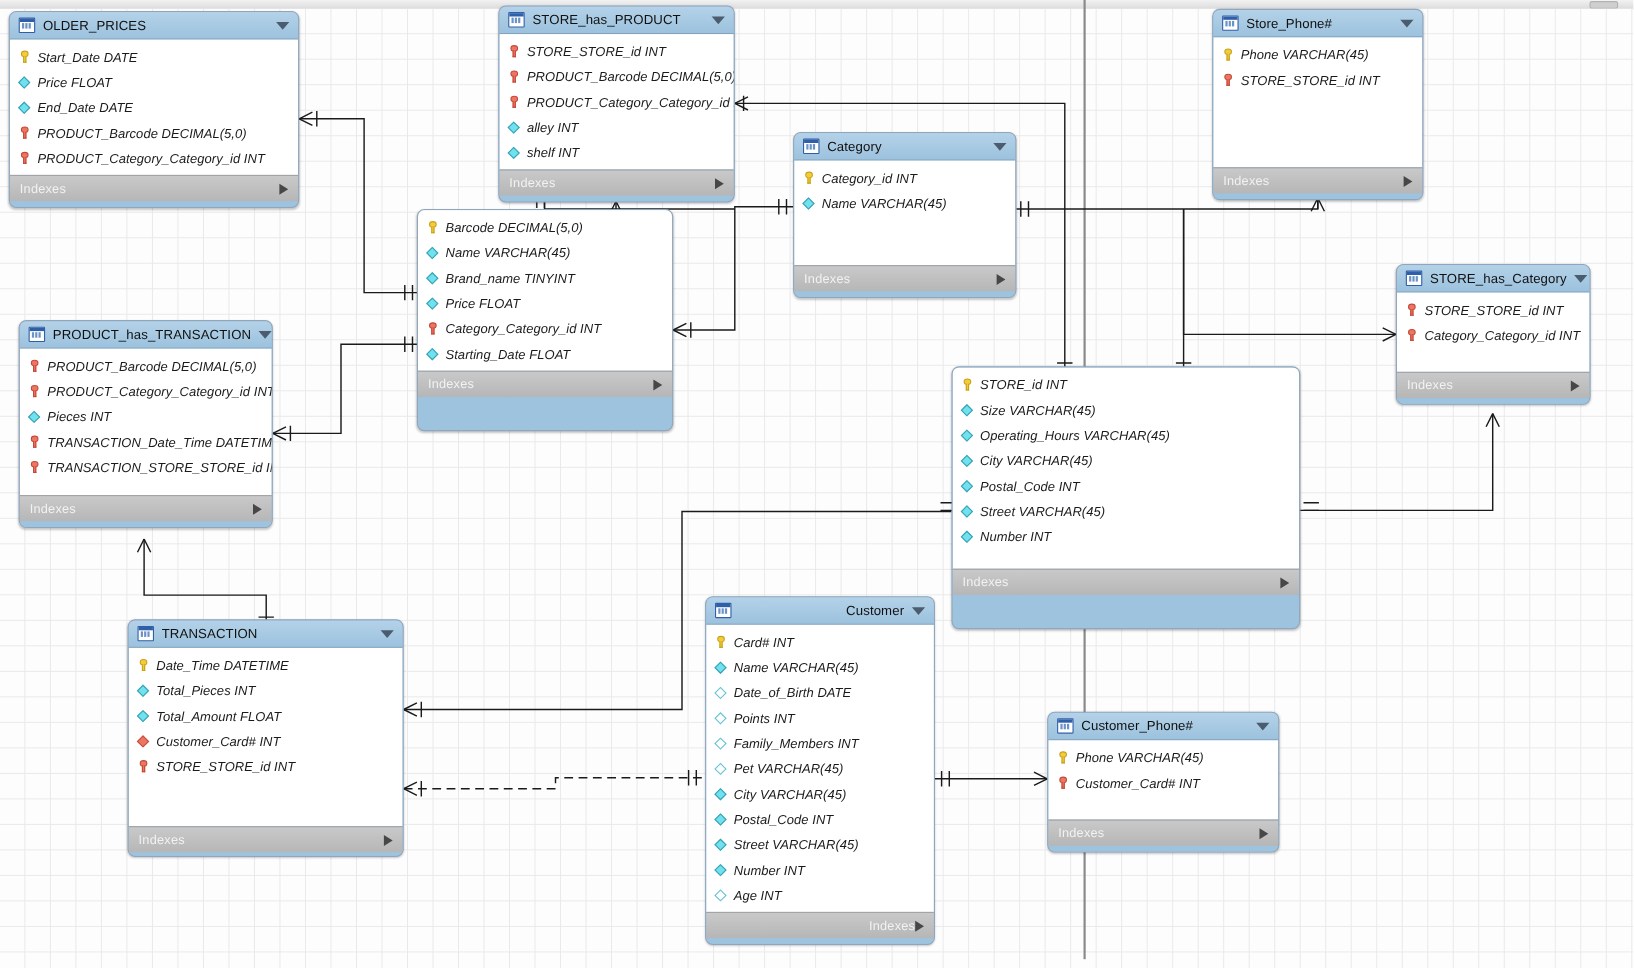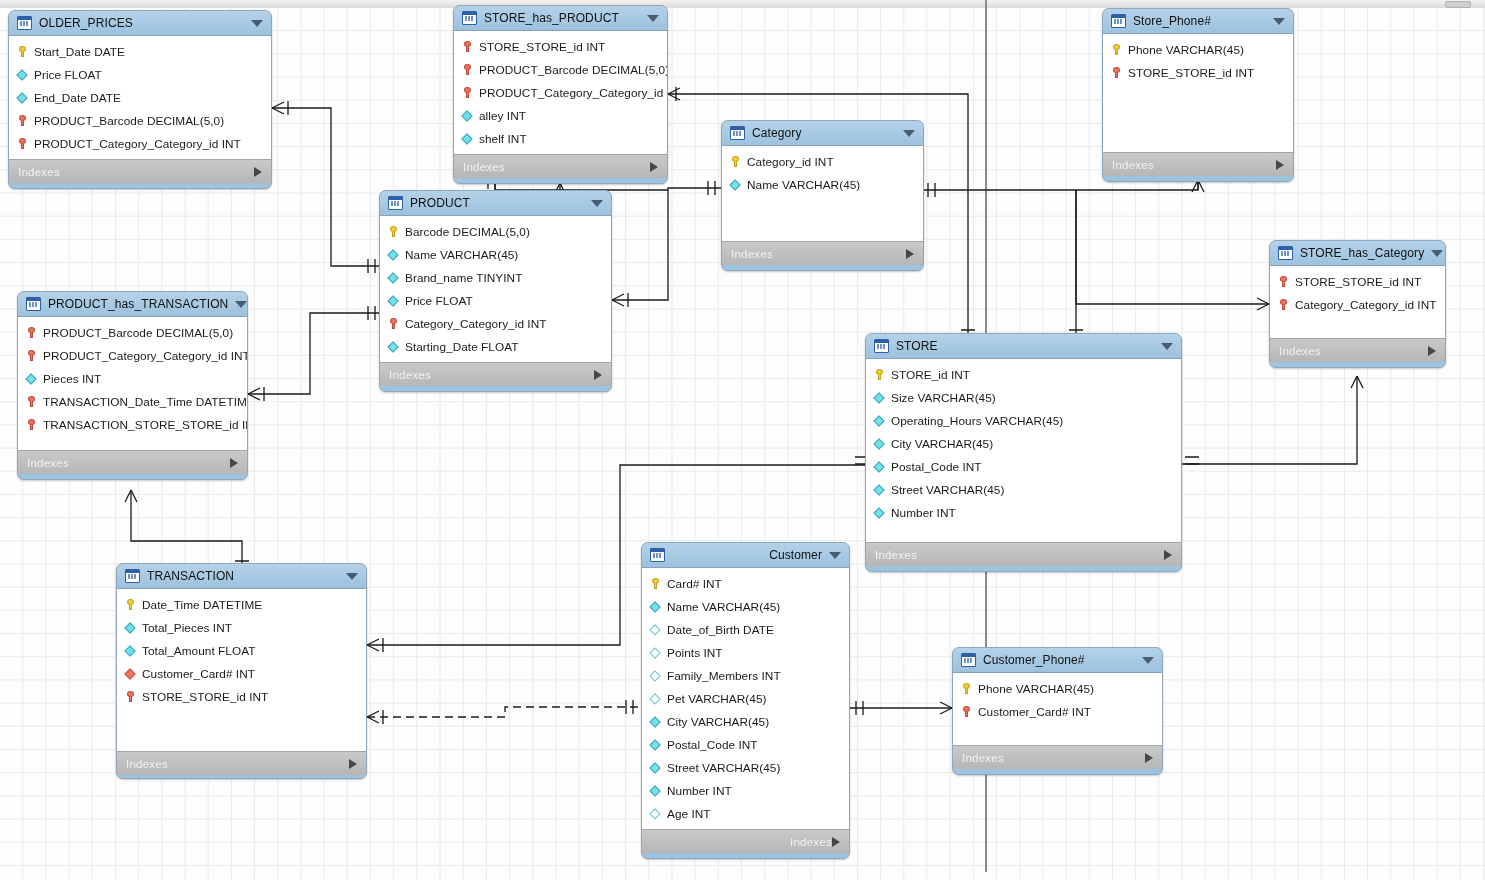--- a/index.html
+++ b/index.html
@@ -64,21 +64,21 @@
   .tbl-title{
     font-size:12px;font-weight:normal;color:#101010;white-space:nowrap;
     letter-spacing:.1px;flex:1 1 auto;
   }
   .caret{
     width:0;height:0;flex:0 0 auto;
     border-left:6px solid transparent;border-right:6px solid transparent;
     border-top:7px solid #4a5c6e;
   }
   .tbl-body{
-    background:#ffffff;padding:4px 0 4px 0;box-sizing:border-box;
+    background:#ffffff;padding:4px 0 4px 0;box-sizing:border-box;font-style:italic;
   }
   .fld{
     height:23px;display:flex;align-items:center;gap:6px;padding-left:8px;
     font-size:11.8px;color:#1a1a1a;white-space:nowrap;
   }
   .fld .nm{letter-spacing:.05px;}
   
   .ic{width:11px;height:13px;flex:0 0 auto;position:relative;}
   
   .ic.pk::before{
@@ -328,25 +328,20 @@
           <span class="nm">Name VARCHAR(45)</span>
         </div>
       </div>
       <div class="tbl-idx">
         <span class="lbl">Indexes</span>
         <span class="tri-right"></span>
       </div>
       <div class="tbl-foot"></div>
     </div>
     <div class="tbl" style="left: 379px; top: 182px; width: 233px; height: 202px;">
-      <div class="tbl-head">
-        <span class="tbl-icon"></span>
-        <span class="tbl-title">PRODUCT</span>
-        <span class="caret"></span>
-      </div>
       <div class="tbl-body" style="height: 146px;">
         <div class="fld">
           <span class="ic pk"></span>
           <span class="nm">Barcode DECIMAL(5,0)</span>
         </div>
         <div class="fld">
           <span class="ic col"></span>
           <span class="nm">Name VARCHAR(45)</span>
         </div>
         <div class="fld">
@@ -422,25 +417,20 @@
           <span class="nm">TRANSACTION_STORE_STORE_id INT</span>
         </div>
       </div>
       <div class="tbl-idx">
         <span class="lbl">Indexes</span>
         <span class="tri-right"></span>
       </div>
       <div class="tbl-foot"></div>
     </div>
     <div class="tbl" style="left: 865px; top: 325px; width: 317px; height: 239px;">
-      <div class="tbl-head">
-        <span class="tbl-icon"></span>
-        <span class="tbl-title">STORE</span>
-        <span class="caret"></span>
-      </div>
       <div class="tbl-body" style="height: 183px;">
         <div class="fld">
           <span class="ic pk"></span>
           <span class="nm">STORE_id INT</span>
         </div>
         <div class="fld">
           <span class="ic col"></span>
           <span class="nm">Size VARCHAR(45)</span>
         </div>
         <div class="fld">

